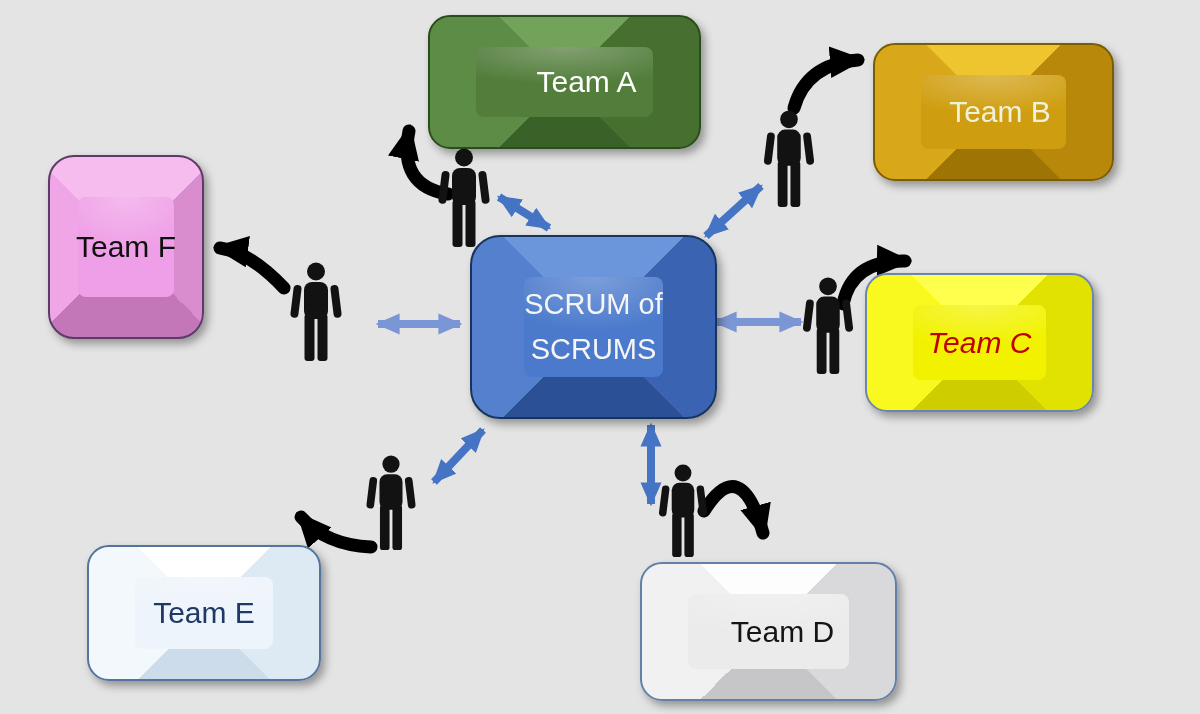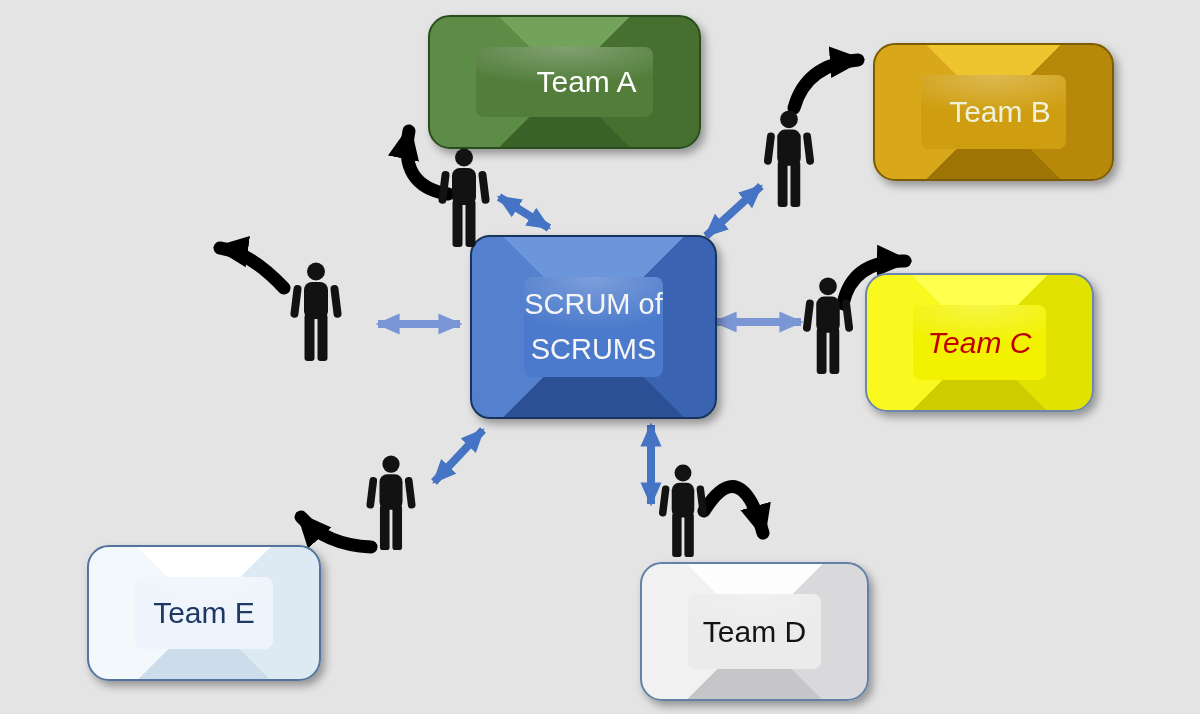--- a/index.html
+++ b/index.html
@@ -20,28 +20,28 @@
     display:flex;align-items:center;justify-content:center;
   }
   .box::before{
     content:"";position:absolute;inset:30px 46px;border-radius:8px;
     background:
       radial-gradient(130% 90% at 50% 0%, rgba(255,255,255,.28), rgba(255,255,255,0) 60%),
       var(--c-center,#bbb);
   }
   .box .lbl{position:relative;z-index:1;color:var(--c-text,#000);font-size:30px;white-space:nowrap;}
 
-  .center-box{left:470px;top:235px;width:243px;height:180px;border-radius:20px;}
+  .center-box{left:470px;top:235px;width:243px;height:180px;border-radius:30px;}
   .center-box::before{inset:40px 52px;}
   .center-box .lbl{width:190px;text-align:center;font-size:29px;line-height:1.55;white-space:normal;}
 
   .box-a{left:428px;top:15px;width:225px;height:130px;padding-left:44px;}
   .box-b{left:873px;top:43px;width:224px;height:134px;padding-left:13px;}
   .box-c{left:865px;top:273px;width:225px;height:135px;font-style:italic;}
-  .box-d{left:640px;top:562px;width:225px;height:135px;}
+  .box-d{left:640px;top:562px;width:225px;height:135px;padding-left:28px;}
   .box-e{left:87px;top:545px;width:230px;height:132px;}
   .box-f{left:48px;top:155px;width:152px;height:180px;border-radius:26px;}
   .box-f::before{inset:40px 28px;}
 
   
   .person{position:absolute;fill:var(--c-person,#121212);}
 
   
   .arrows{position:absolute;left:0;top:0;pointer-events:none;}
   .black-curve{stroke:var(--c-black,#000);stroke-width:13;fill:none;stroke-linecap:round;}
@@ -108,20 +108,23 @@
   </div>
   <div class="box box-c" style="--c-center: #F2F200; --c-top: #FFFF4E; --c-left: #F9F920; --c-right: #E2E200; --c-bottom: #CDCD00; --c-border: #6B86AE; --c-text: #C00000;">
     <span class="lbl">Team C</span>
   </div>
   <div class="box box-d" style="--c-center: #EBEBEB; --c-top: #FDFDFD; --c-left: #F1F1F1; --c-right: #D9D9DB; --c-bottom: #C6C6C8; --c-border: #6380A8; --c-text: #141414;">
     <span class="lbl">Team D</span>
   </div>
   <div class="box box-e" style="--c-center: #EDF4FB; --c-top: #FFFFFF; --c-left: #F3F8FD; --c-right: #DDE9F3; --c-bottom: #CDDCEA; --c-border: #54749E; --c-text: #1F3864;">
     <span class="lbl">Team E</span>
   </div>
+  <div class="box box-f" style="--c-center: #EF9FE7; --c-top: #F6BCEE; --c-left: #F0A6E6; --c-right: #D98CCE; --c-bottom: #C377B8; --c-border: #5E3A68; --c-text: #101010;">
+    <span class="lbl">Team F</span>
+  </div>
 
   <svg class="person" style="left:438px;top:148px" width="52" height="100">
       <use href="#person-shape"></use>
     </svg>
   <svg class="person" style="left:763px;top:110px" width="52" height="98">
       <use href="#person-shape"></use>
     </svg>
   <svg class="person" style="left:802px;top:277px" width="52" height="98">
       <use href="#person-shape"></use>
     </svg>

